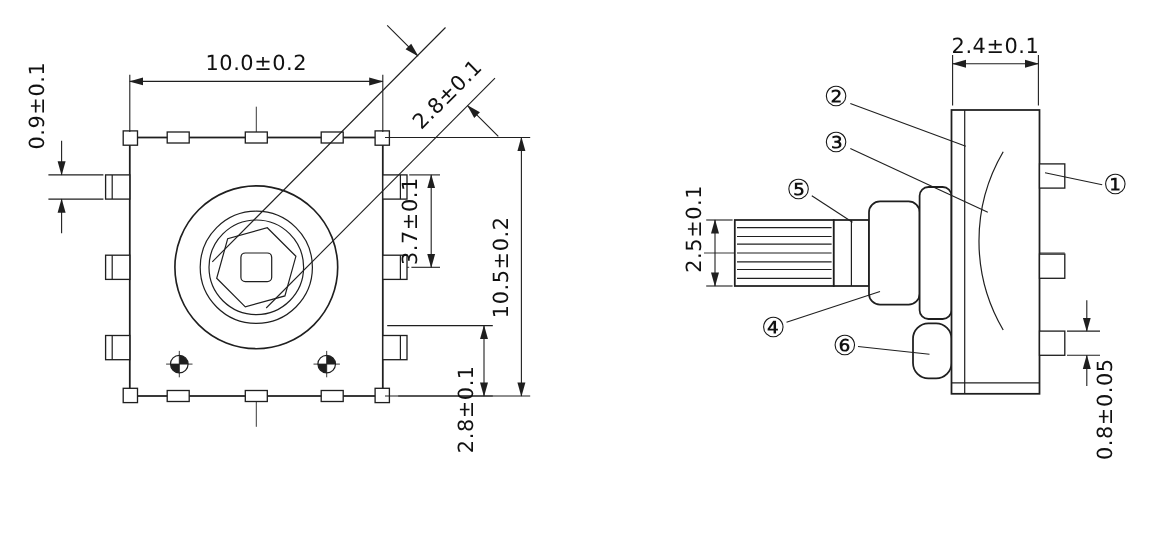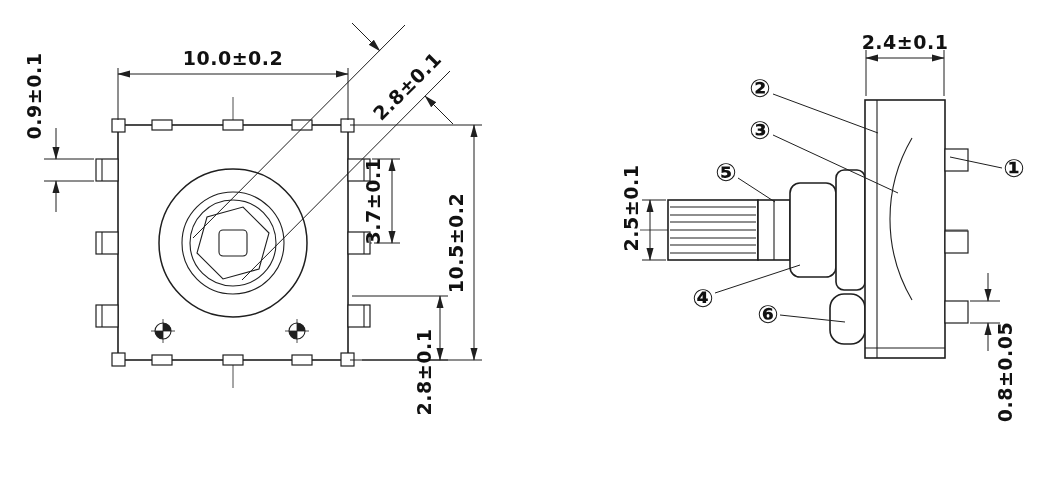--- a/index.html
+++ b/index.html
@@ -7,21 +7,20 @@
     padding: 0;
     background: #ffffff;
     font-family: "DejaVu Sans", "Liberation Sans", sans-serif;
   }
   .canvas {
     position: relative;
     width: 1058px;
     height: 493px;
     background: #ffffff;
     overflow: hidden;
-    font-weight: bold;
   }
   svg { display: block; }
   .outline { fill: #ffffff; stroke: #1f1f1f; stroke-width: 1.6; }
   .thin    { fill: none;    stroke: #1f1f1f; stroke-width: 1.1; }
   .detail  { fill: #ffffff; stroke: #1f1f1f; stroke-width: 1.2; }
   .center  { fill: none;    stroke: #1f1f1f; stroke-width: 0.8; }
   .dimline { fill: none;    stroke: #1f1f1f; stroke-width: 1;   }
   .leader  { fill: none;    stroke: #1f1f1f; stroke-width: 1;   }
   .dimtext {
     fill: #111111;

